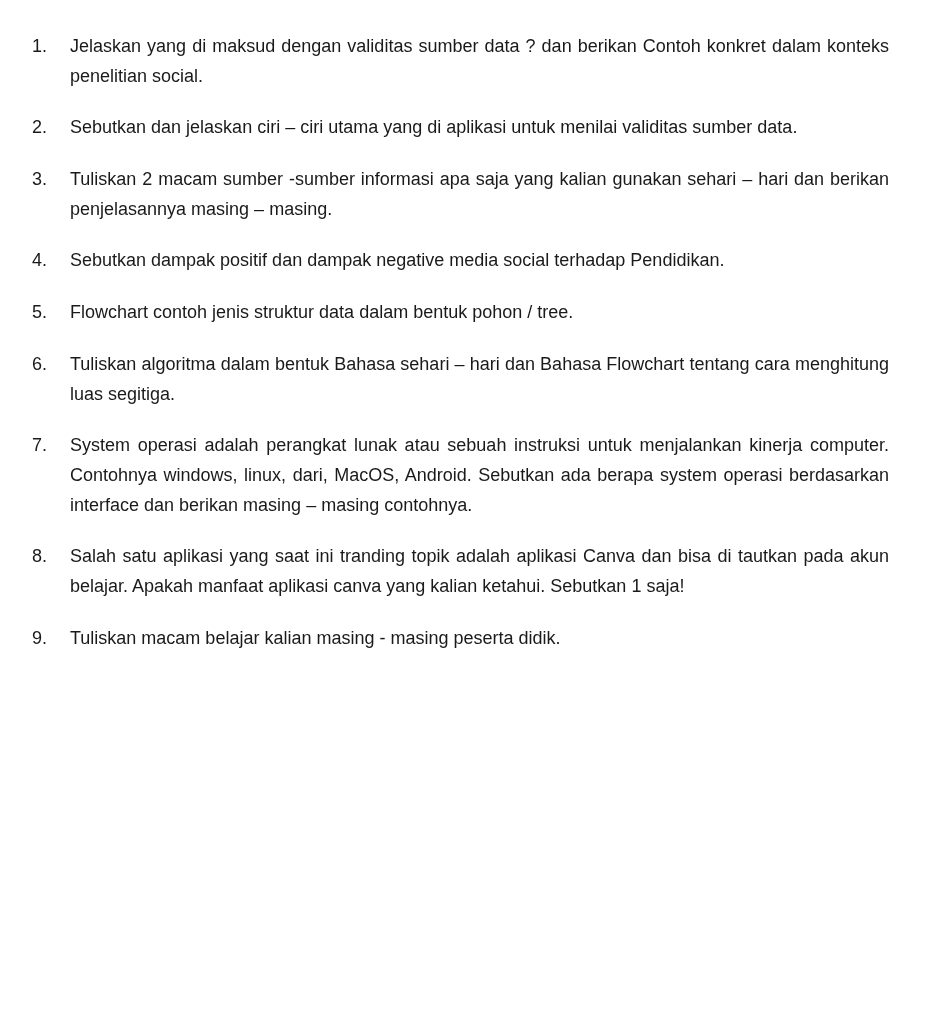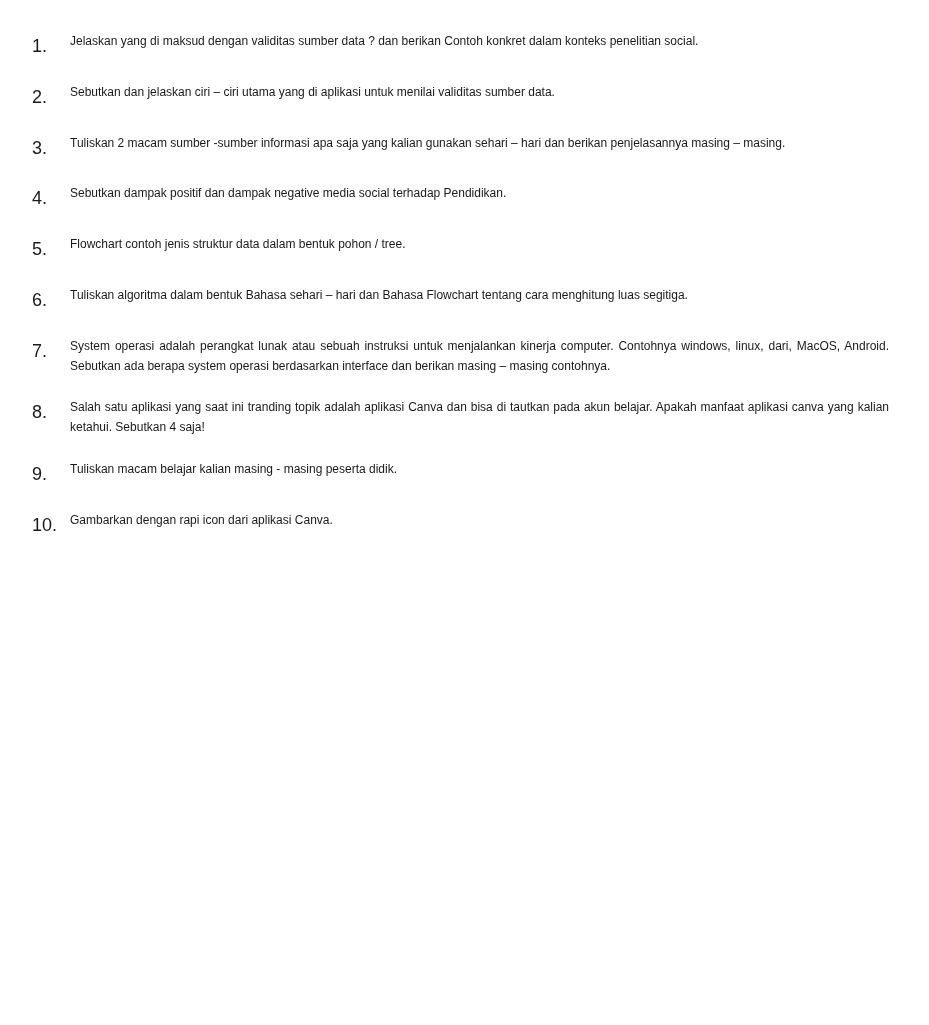--- a/index.html
+++ b/index.html
@@ -36,21 +36,21 @@
     ol li .num {
       min-width: 38px;
       font-size: 18px;
       color: #1a1a1a;
       padding-top: 0;
       flex-shrink: 0;
     }
 
     ol li .text {
       flex: 1;
-      font-size: 12px;
+      font-size: 18px;
       text-align: justify;
       line-height: 1.65;
     }
   </style>
 </head>
 <body>
 
 <ol>
 <li>
       <span class="num">1.</span>
@@ -75,23 +75,19 @@
     <li>
       <span class="num">6.</span>
       <span class="text">Tuliskan algoritma dalam bentuk Bahasa sehari – hari dan Bahasa Flowchart tentang cara menghitung luas segitiga.</span>
     </li>
     <li>
       <span class="num">7.</span>
       <span class="text">System operasi adalah perangkat lunak atau sebuah instruksi untuk menjalankan kinerja computer. Contohnya windows, linux, dari, MacOS, Android. Sebutkan ada berapa system operasi berdasarkan interface dan berikan masing – masing contohnya.</span>
     </li>
     <li>
       <span class="num">8.</span>
-      <span class="text">Salah satu aplikasi yang saat ini tranding topik adalah aplikasi Canva dan bisa di tautkan pada akun belajar. Apakah manfaat aplikasi canva yang kalian ketahui. Sebutkan 4 saja!</span>
+      <span class="text">Salah satu aplikasi yang saat ini tranding topik adalah aplikasi Canva dan bisa di tautkan pada akun belajar. Apakah manfaat aplikasi canva yang kalian ketahui. Sebutkan 1 saja!</span>
     </li>
     <li>
       <span class="num">9.</span>
       <span class="text">Tuliskan macam belajar kalian masing -  masing peserta didik.</span>
     </li>
-    <li>
-      <span class="num">10.</span>
-      <span class="text">Gambarkan dengan rapi icon dari aplikasi Canva.</span>
-    </li>
   </ol>
 
 </body></html>

